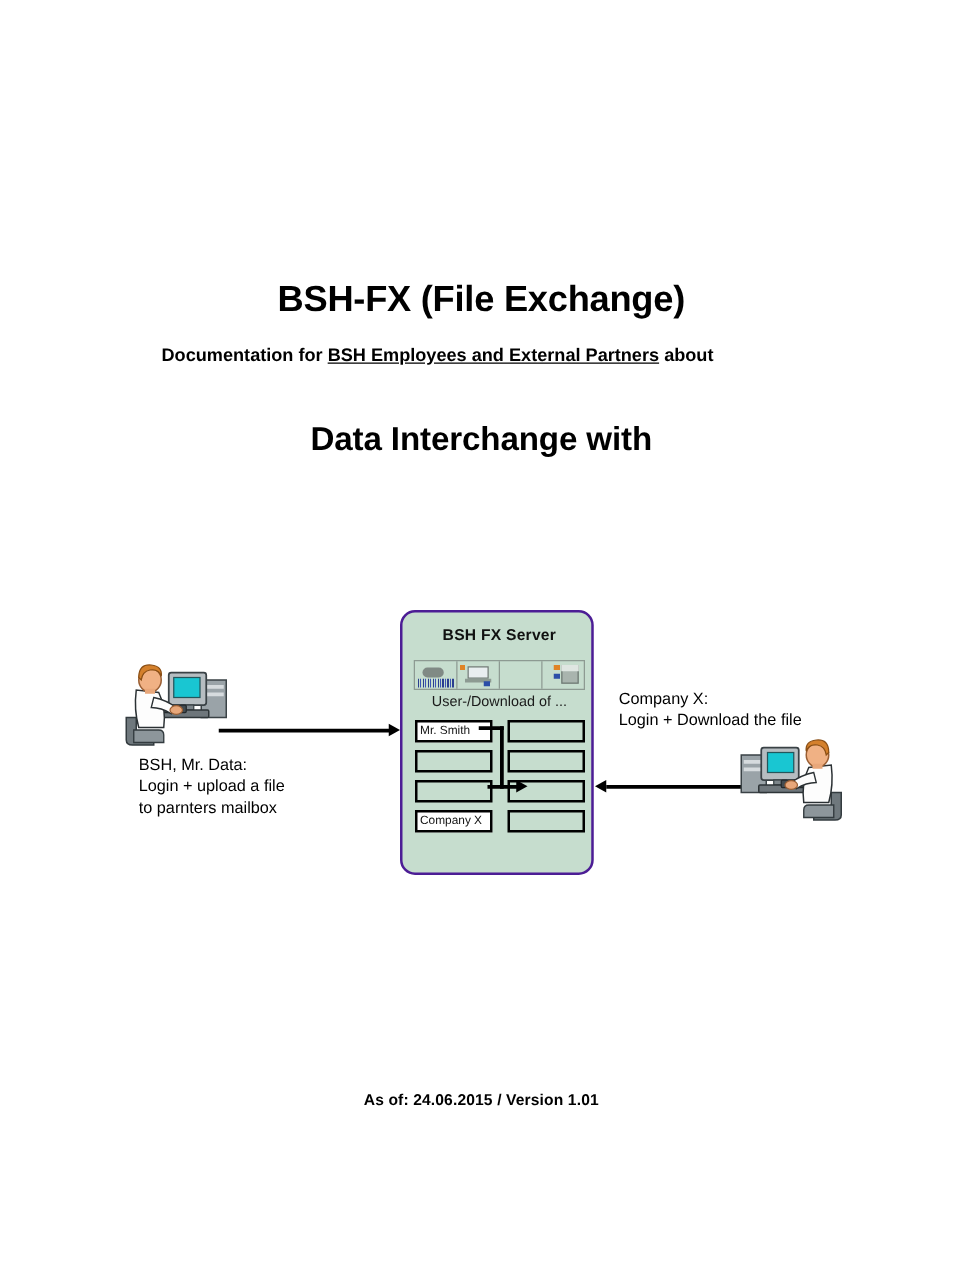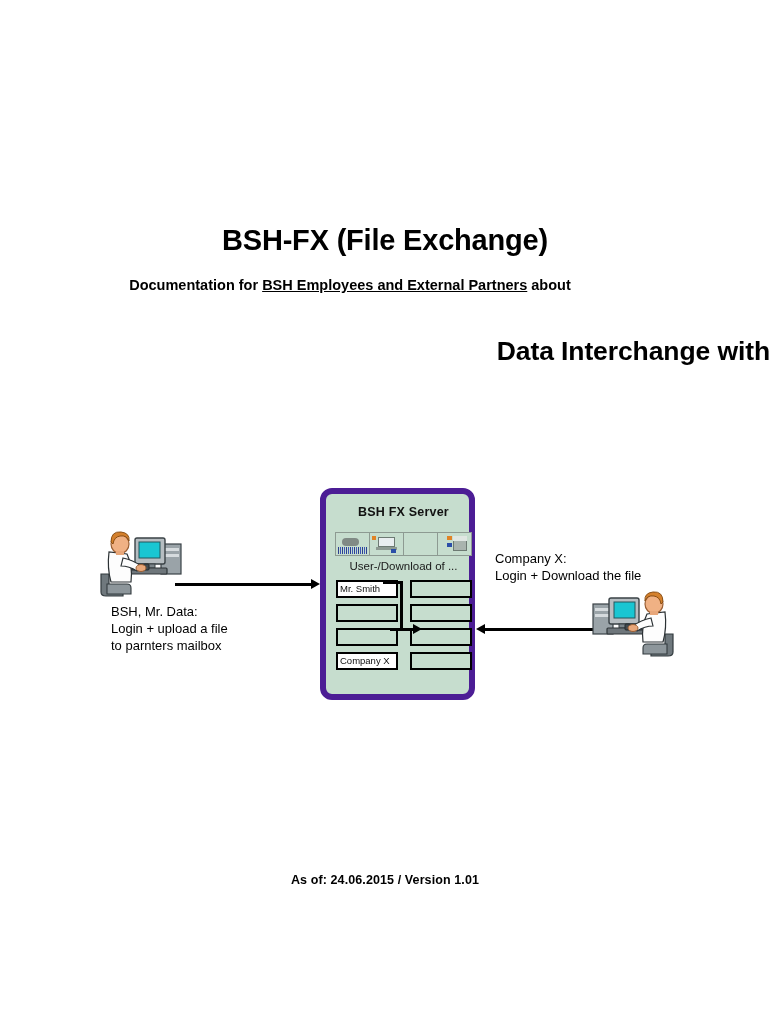--- a/index.html
+++ b/index.html
@@ -50,21 +50,21 @@
     white-space: nowrap;
   }
   .subtitle .u {
     text-decoration: underline;
   }
 
   .heading-2 {
     position: absolute;
     left: 0;
     width: 770px;
-    text-align: right;
+    text-align: center;
     font-size: 26.5px;
     font-weight: bold;
     line-height: 1.15;
     letter-spacing: -0.1px;
   }
   .heading-2.line1 { top: 336px; }
   .heading-2.line2 { top: 385px; }
 
   .footer-version {
     position: absolute;
@@ -87,21 +87,21 @@
   }
 
   
   .server-box {
     position: absolute;
     left: 225px;
     top: 10px;
     width: 155px;
     height: 212px;
     background: #c6ddce;
-    border: 6px solid #4c1d95;
+    border: 2px solid #4c1d95;
     border-radius: 12px;
     box-sizing: border-box;
   }
   .server-title {
     position: absolute;
     left: 0;
     top: 11px;
     width: 155px;
     text-align: center;
     font-size: 12.5px;

